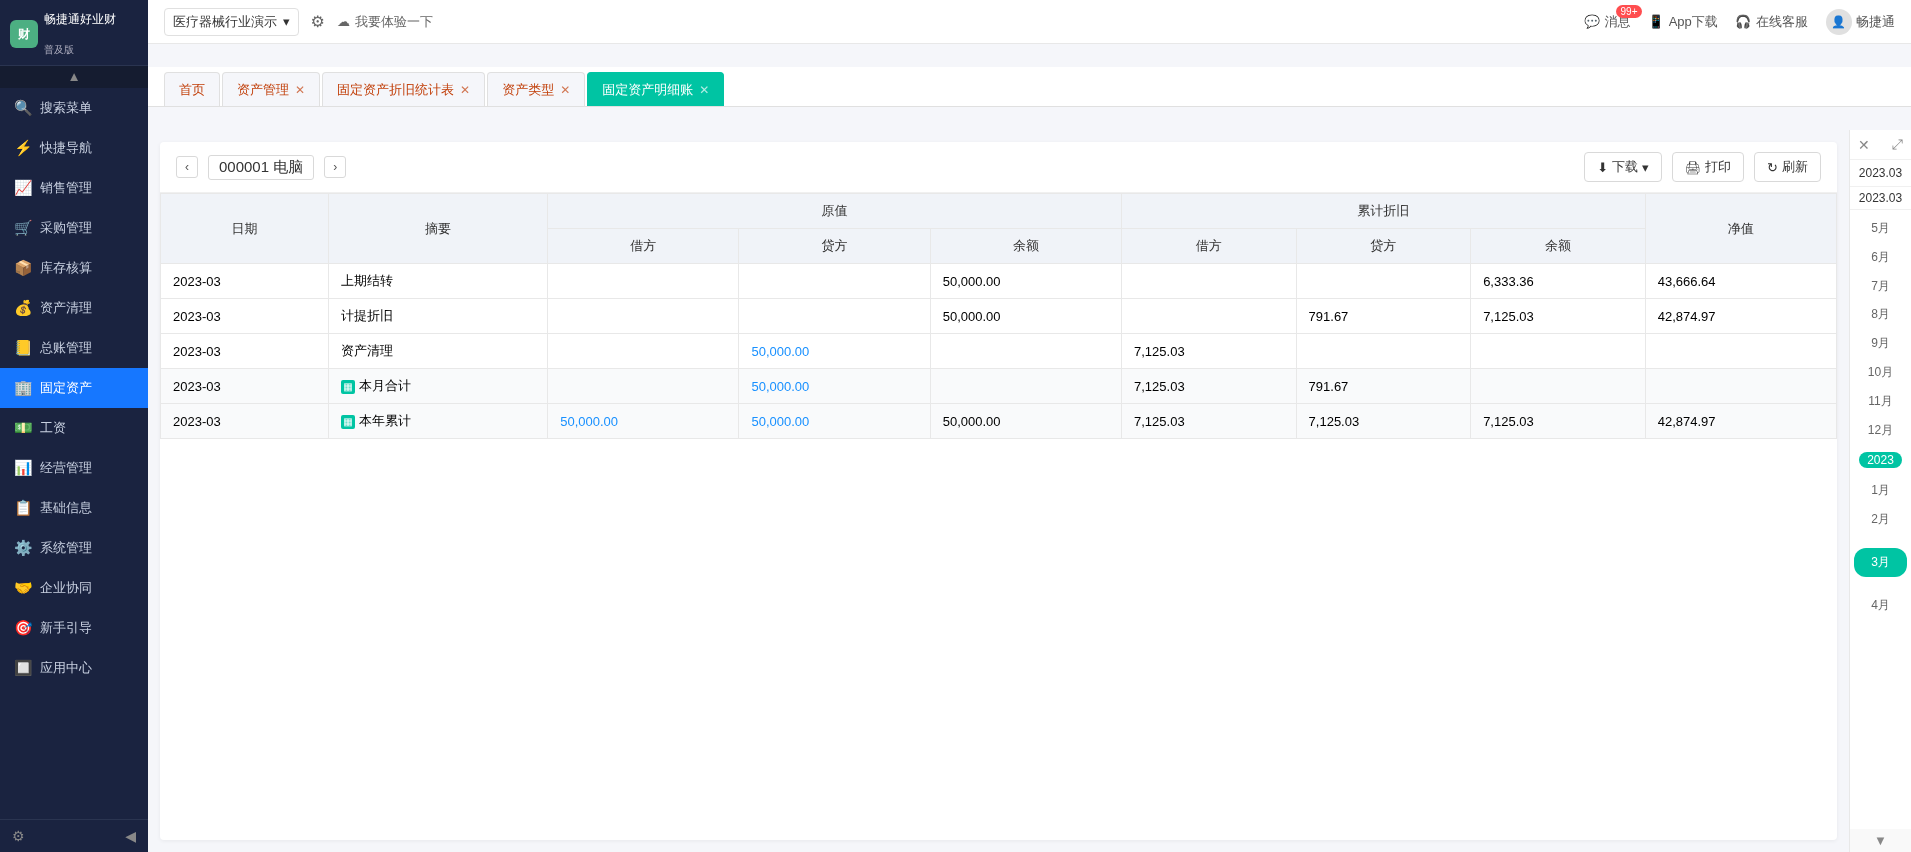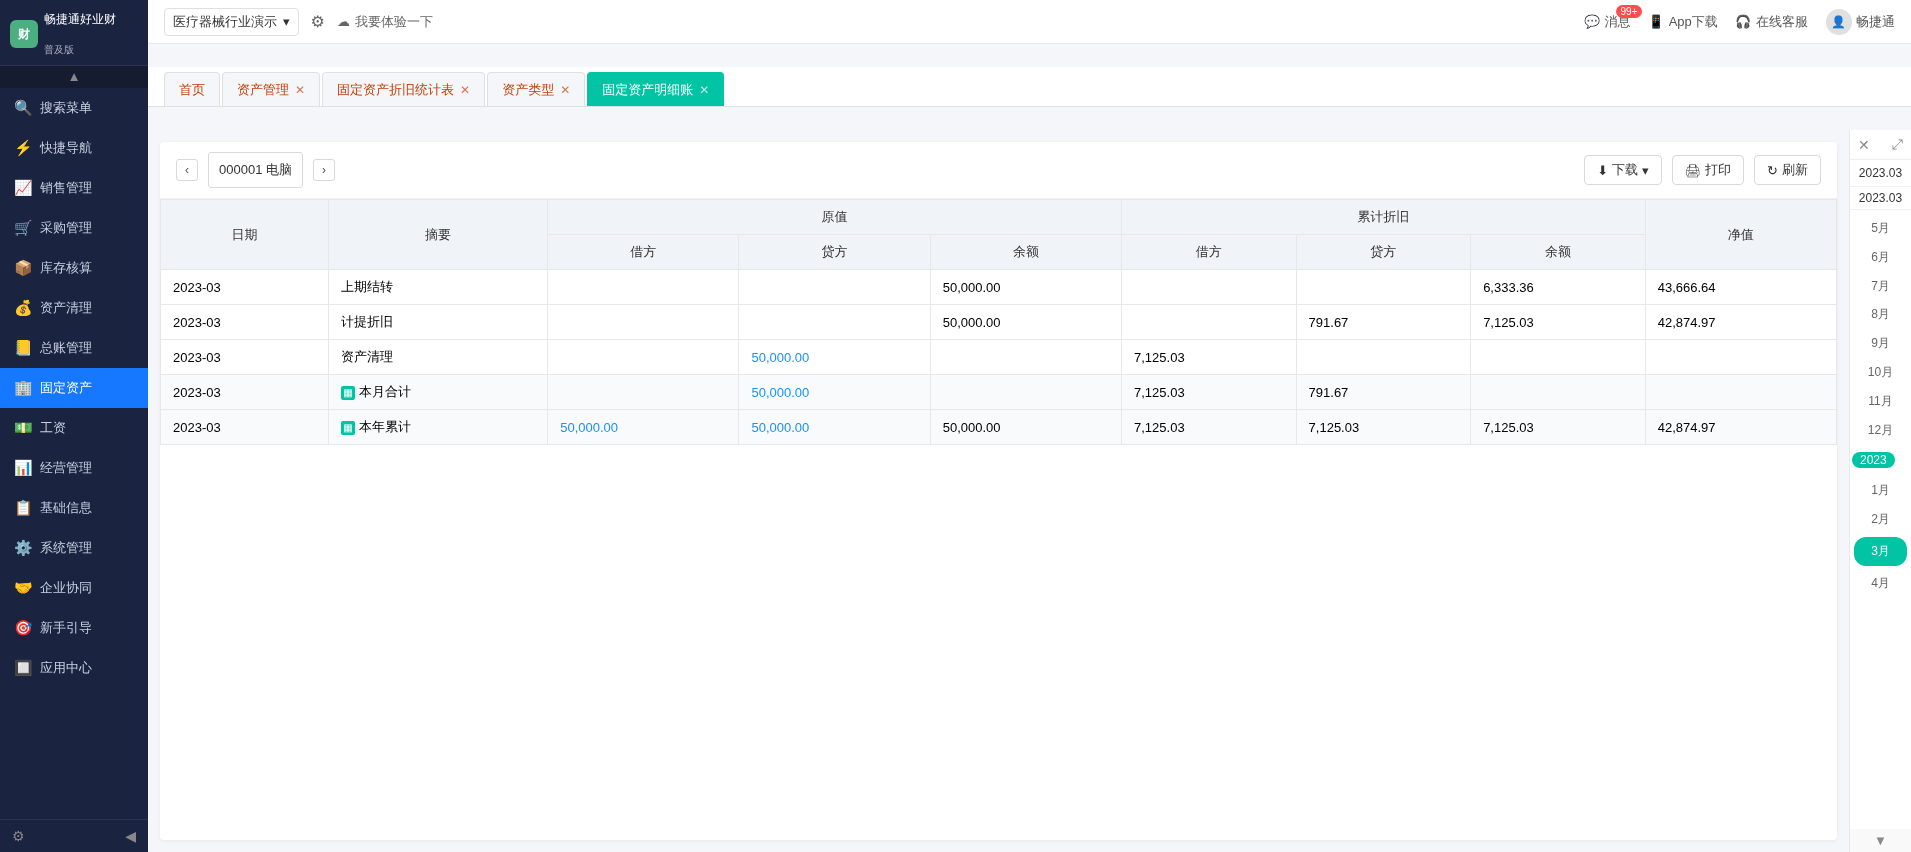--- a/index.html
+++ b/index.html
@@ -172,23 +172,23 @@
       width: 22px; height: 22px;
       border: 1px solid #d9d9d9;
       background: #fff;
       cursor: pointer;
       border-radius: 3px;
       display: flex; align-items: center; justify-content: center;
       color: #555; font-size: 12px;
     }
     .asset-tag {
       border: 1px solid #d9d9d9;
-      padding: 8px 10px;
+      padding: 2px 10px;
       border-radius: 3px;
-      font-size: 13px;
+      font-size: 15px;
       color: #333;
       background: #fff;
     }
     .toolbar-right { margin-left: auto; display: flex; gap: 10px; }
     .toolbar-btn {
       display: flex; align-items: center; gap: 4px;
       padding: 5px 12px;
       border: 1px solid #d9d9d9;
       border-radius: 4px;
       background: #fff;
@@ -261,21 +261,21 @@
       text-align: center;
       font-size: 12px;
       color: #666;
       cursor: pointer;
       line-height: 1.4;
     }
     .timeline-item.active {
       background: #00c4a3;
       color: #fff;
       border-radius: 12px;
-      margin: 3px 4px;
+      margin: 14px 4px;
     }
     .timeline-scroll-btn {
       width: 100%; padding: 4px;
       background: #f9f9f9; border: none;
       cursor: pointer; color: #888;
       display: flex; align-items: center; justify-content: center;
       font-size: 13px;
     }
     .year-badge {
       background: #00c4a3;
@@ -547,21 +547,21 @@
       <div class="timeline-list" id="timeline-list">
 
       <div class="timeline-item">5月</div>
           <div class="timeline-item">6月</div>
           <div class="timeline-item">7月</div>
           <div class="timeline-item">8月</div>
           <div class="timeline-item">9月</div>
           <div class="timeline-item">10月</div>
           <div class="timeline-item">11月</div>
           <div class="timeline-item">12月</div>
-          <div style="padding: 4px 2px;"><span class="year-badge">2023</span></div>
+          <div style="text-align: center; padding: 4px 2px;"><span class="year-badge">2023</span></div>
           <div class="timeline-item">1月</div>
           <div class="timeline-item">2月</div>
           <div class="timeline-item active">3月</div>
           <div class="timeline-item">4月</div>
         </div>
       <button class="timeline-scroll-btn">▼</button>
     </div>
   </div>
 </div>
 

